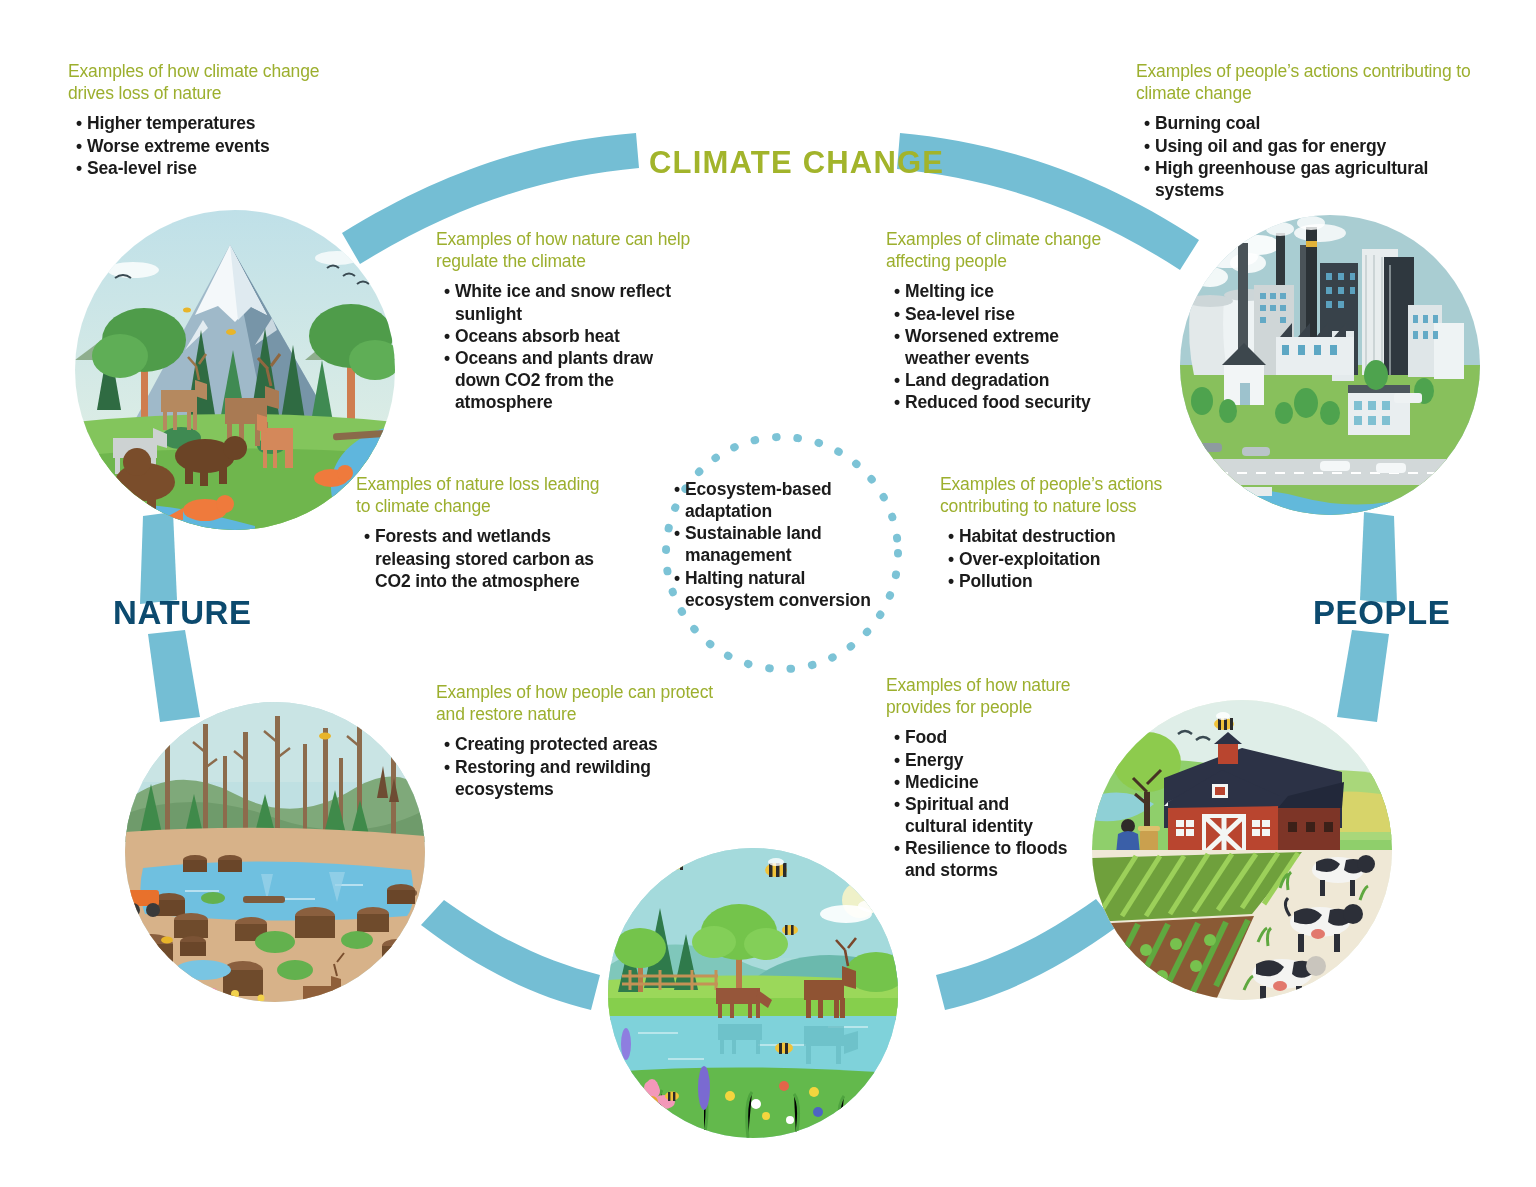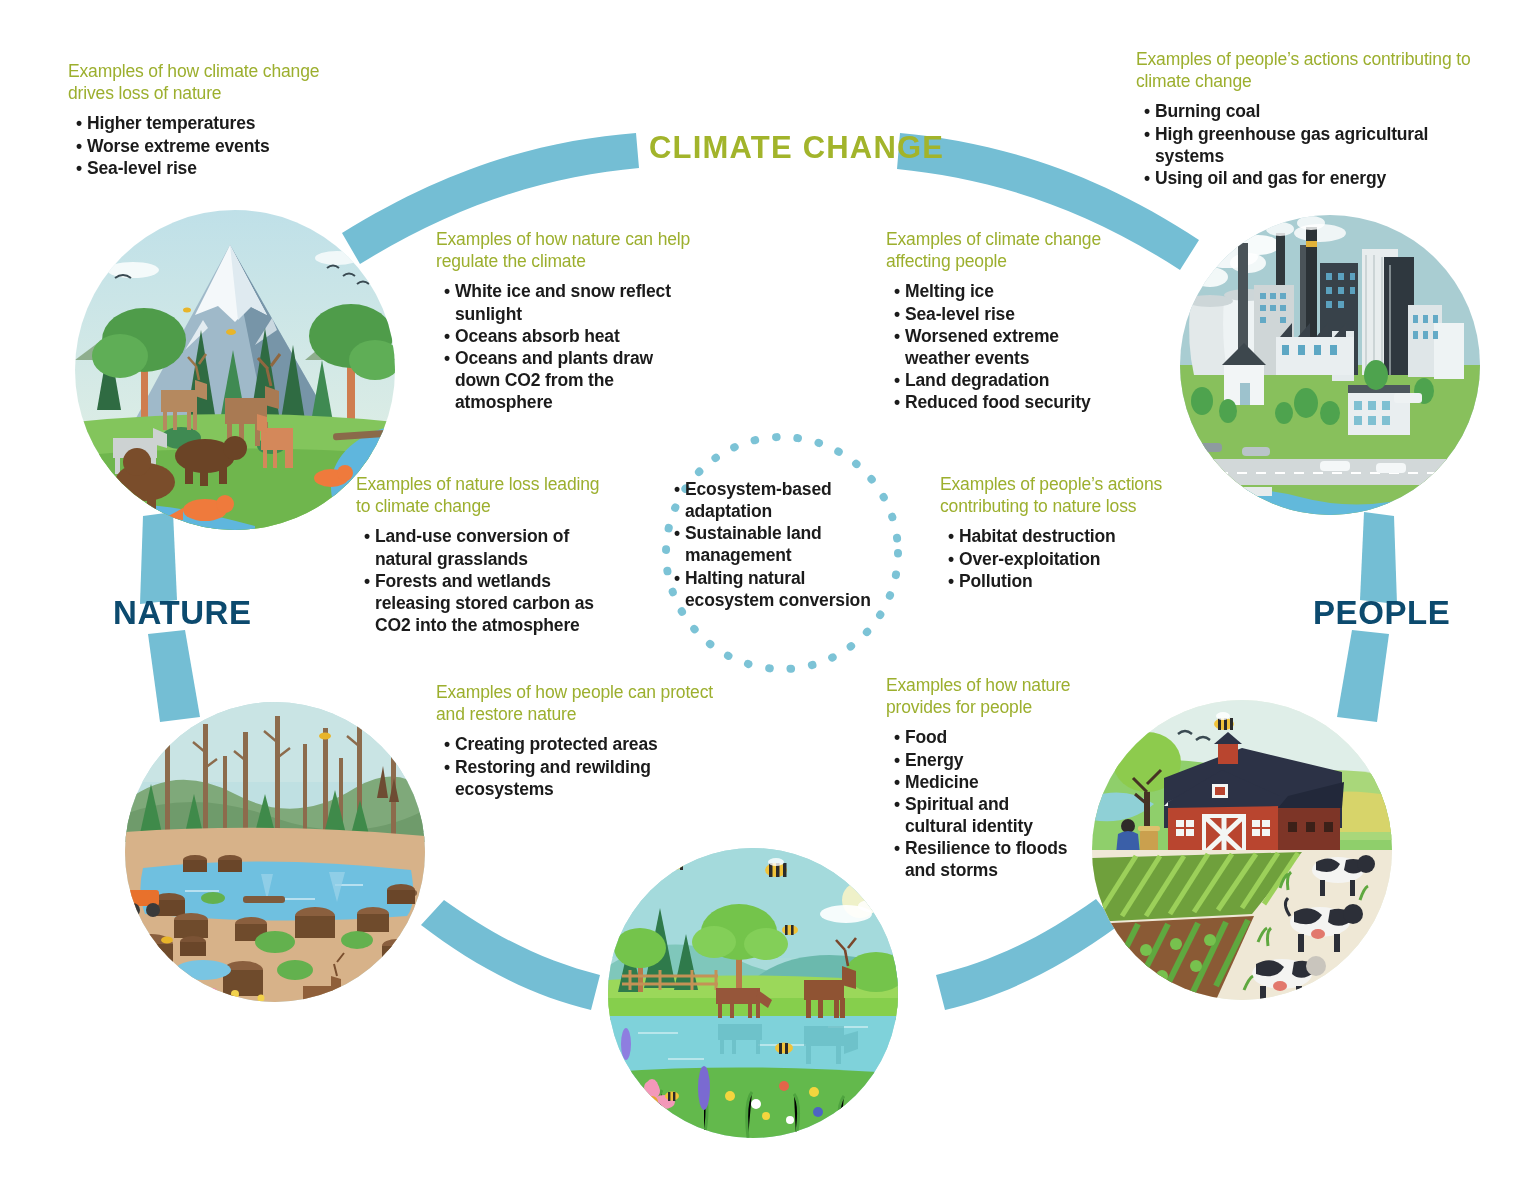--- a/index.html
+++ b/index.html
@@ -60,20 +60,21 @@
     letter-spacing: 0.6px;
     z-index: 50;
   }
   .title-climate {
     position: absolute;
     color: #A2B42B;
     font-weight: bold;
     font-size: 31px;
     letter-spacing: 1.2px;
     z-index: 50;
+    margin-top: 15px;
   }
 
   
   .photo {
     position: absolute;
     border-radius: 50%;
     overflow: hidden;
     z-index: 20;
   }
   .photo svg { display: block; width: 100%; height: 100%; }
@@ -809,26 +810,26 @@
 
 <div class="textblock" style="left:68px; top:60px; width:300px;">
   <div class="tb-title">Examples of how climate change drives loss of nature</div>
   <ul class="tb-list">
     <li>Higher temperatures</li>
     <li>Worse extreme events</li>
     <li>Sea-level rise</li>
   </ul>
 </div>
 
-<div class="textblock" style="left:1136px; top:48px; width:350px;">
+<div class="textblock" style="left:1136px; top:60px; width:350px;">
   <div class="tb-title">Examples of people’s actions contributing to climate change</div>
   <ul class="tb-list">
     <li>Burning coal</li>
+    <li>Using oil and gas for energy</li>
     <li>High greenhouse gas agricultural systems</li>
-    <li>Using oil and gas for energy</li>
   </ul>
 </div>
 
 <div class="textblock" style="left:436px; top:228px; width:260px;">
   <div class="tb-title">Examples of how nature can help regulate the climate</div>
   <ul class="tb-list">
     <li>White ice and snow reflect sunlight</li>
     <li>Oceans absorb heat</li>
     <li>Oceans and plants draw down CO2 from the atmosphere</li>
   </ul>
@@ -841,21 +842,20 @@
     <li>Sea-level rise</li>
     <li>Worsened extreme weather events</li>
     <li>Land degradation</li>
     <li>Reduced food security</li>
   </ul>
 </div>
 
 <div class="textblock" style="left:356px; top:473px; width:256px;">
   <div class="tb-title">Examples of nature loss leading to climate change</div>
   <ul class="tb-list">
-    <li>Land-use conversion of natural grasslands</li>
     <li>Forests and wetlands releasing stored carbon as CO2 into the atmosphere</li>
   </ul>
 </div>
 
 <div class="textblock" style="left:666px; top:470px; width:216px;">
   <ul class="tb-list">
     <li>Ecosystem-based adaptation</li>
     <li>Sustainable land management</li>
     <li>Halting natural ecosystem conversion</li>
   </ul>

